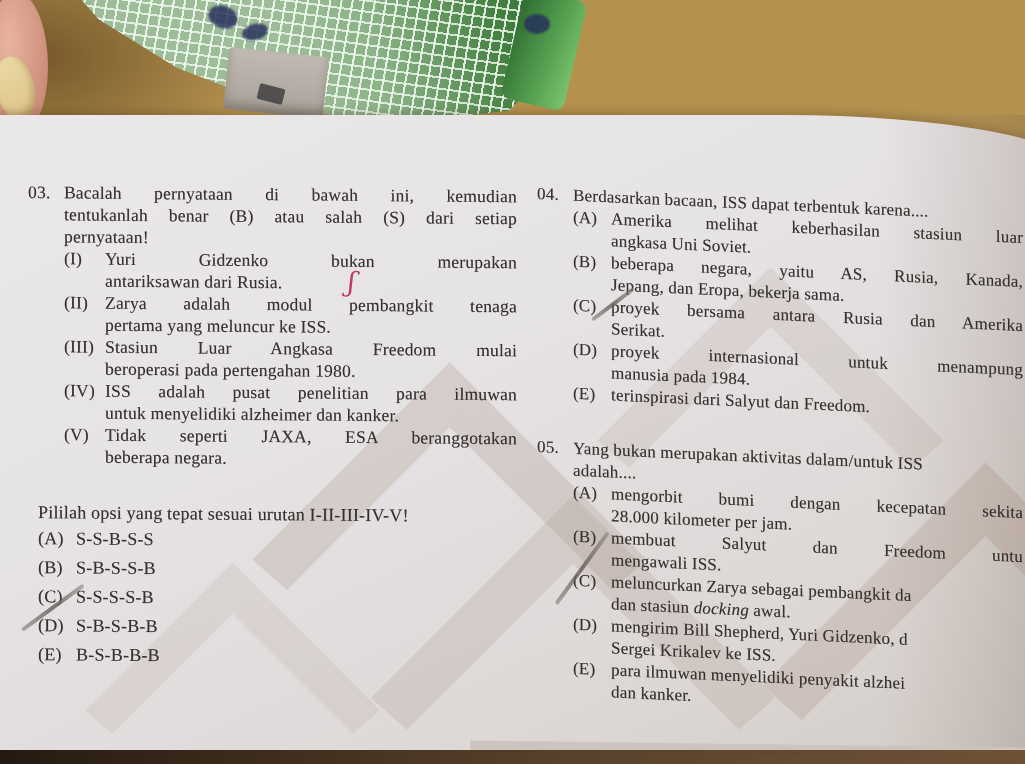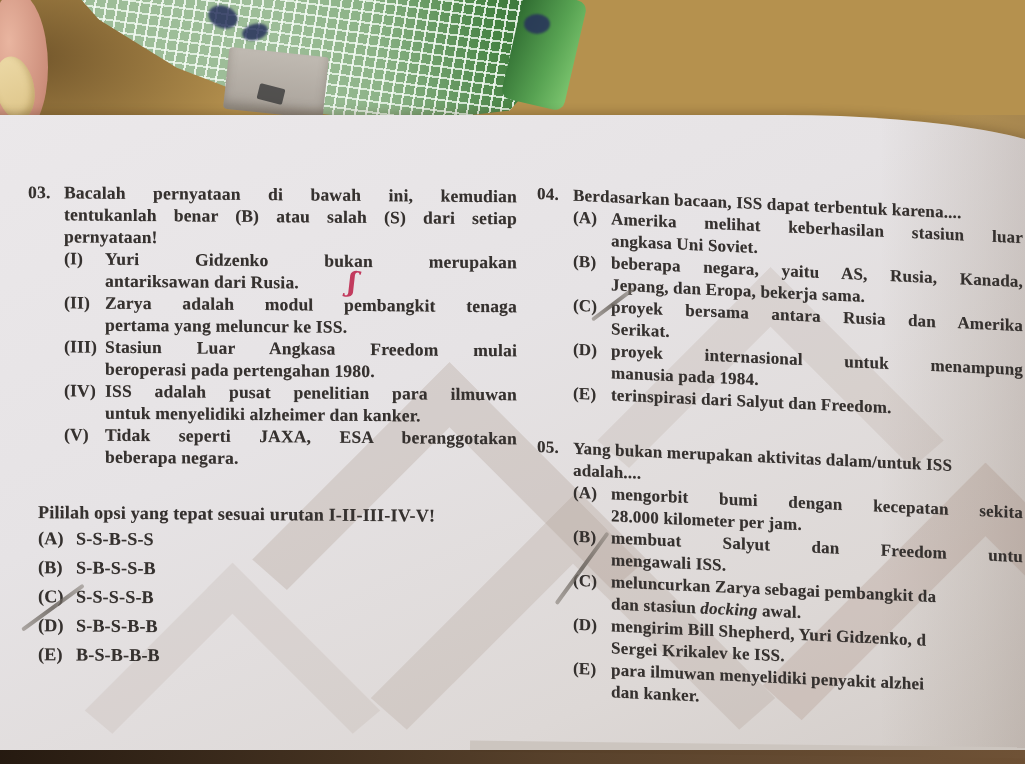--- a/index.html
+++ b/index.html
@@ -3,21 +3,20 @@
 <meta charset="utf-8">
 <style>
   html,body{margin:0;padding:0;}
   #stage{
     position:relative; width:1025px; height:764px; overflow:hidden;
     background:
       repeating-linear-gradient(112deg, rgba(122,88,40,.18) 0 2px, rgba(0,0,0,0) 2px 9px, rgba(150,112,55,.12) 9px 11px, rgba(0,0,0,0) 11px 20px),
       linear-gradient(100deg, #8a superseded 0%, #a5823f 0%, #b8934f 30%, #c4a25d 60%, #b28c48 100%);
     background-color:#b5914e;
     font-family:"Liberation Serif","DejaVu Serif",serif;
-    font-weight:bold;
   }
   .abs{position:absolute;}
   
   #wood-dark{left:0;top:0;width:260px;height:190px;
     background:radial-gradient(ellipse at 12% 30%, rgba(62,40,16,.55), rgba(62,40,16,0) 70%);}
   
   #mesh{left:52px;top:-10px;width:520px;height:134px;
     background:
       repeating-linear-gradient(100deg, rgba(246,252,246,.85) 0 2px, rgba(0,0,0,0) 2px 11px),
       repeating-linear-gradient(8deg, rgba(240,250,240,.8) 0 2px, rgba(0,0,0,0) 2px 11px),

